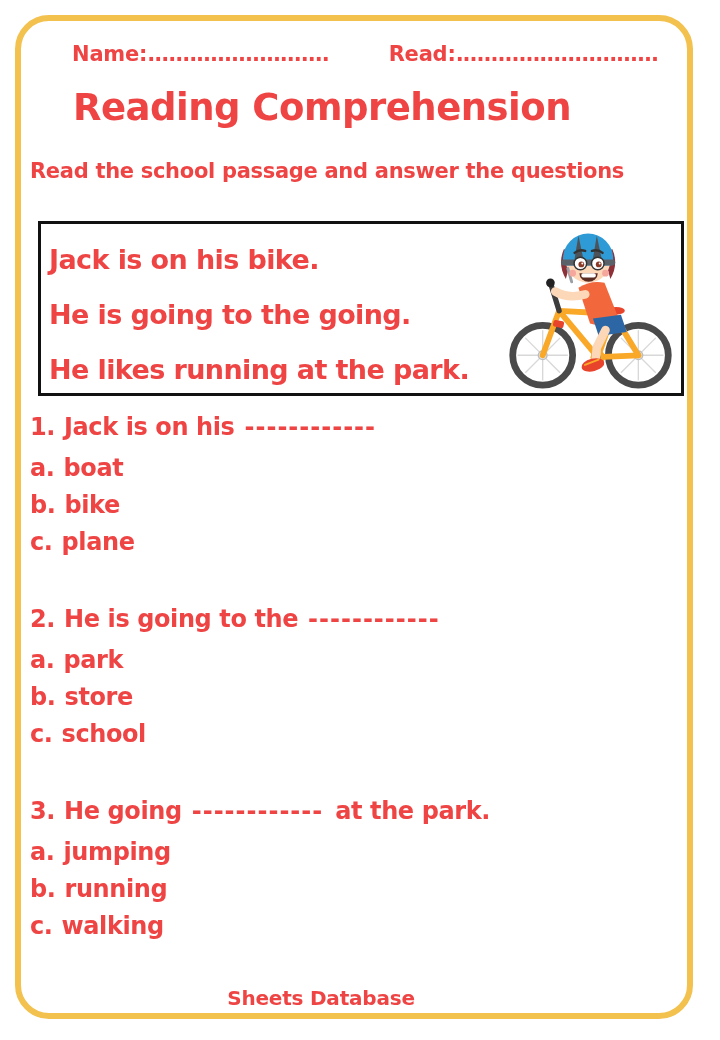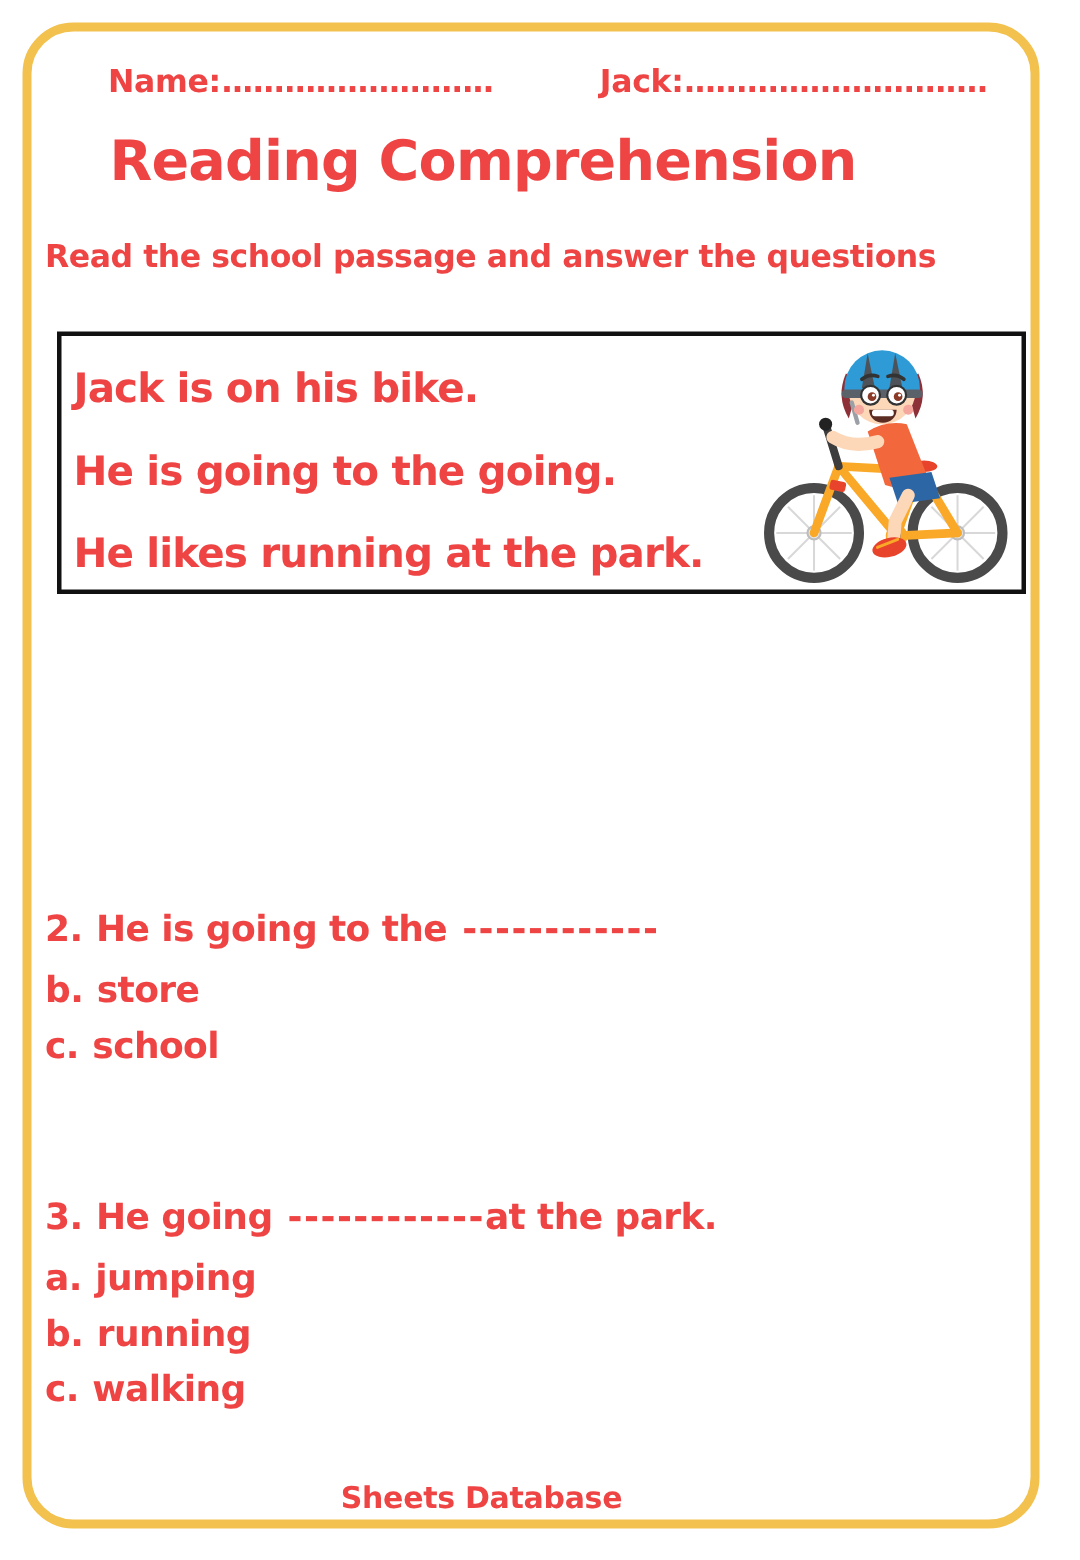--- a/index.html
+++ b/index.html
@@ -42,41 +42,41 @@
   }
   .passage-art{
     flex:0 0 178px;position:relative;
   }
   .passage-art svg{position:absolute;right:2px;bottom:1px;}
   .q-block{position:absolute;left:30px;font-size:24px;letter-spacing:-0.4px;}
   .q1{top:413px;} .q2{top:605px;} .q3{top:797px;}
   .q-line{white-space:nowrap;margin-bottom:9px;}
   .q-prefix{margin-left:9px;}
   .q-blank{margin-left:10px;letter-spacing:1px;}
-  .q-suffix{margin-left:0px;}
+  .q-suffix{margin-left:12px;}
   .option{white-space:nowrap;line-height:37px;}
   .opt-text{margin-left:9px;}
   .footer{
     position:absolute;left:0;top:986px;width:608px;text-align:center;
     font-size:20px;letter-spacing:-0.2px;margin-left:17px;
   }
 </style>
 </head>
 <body>
 
 <div class="page">
 
   <div class="border-frame"></div>
 
   <div class="header-row">
     <div class="field">
       <span>Name:</span><span class="dots">..........................</span>
     </div>
     <div class="field">
-      <span>Jack:</span><span class="dots">.............................</span>
+      <span>Read:</span><span class="dots">.............................</span>
     </div>
   </div>
 
   <div class="page-title">Reading Comprehension</div>
 
   <div class="instruction">Read the school passage and answer the questions</div>
 
   <div class="passage-box">
     <div class="passage-text">
       <div>Jack is on his bike.</div>
@@ -164,26 +164,43 @@
 
           <g transform="rotate(-14 92 150)">
             <ellipse cx="92" cy="150" rx="12" ry="6.5" fill="#E8432B"></ellipse>
             <path d="M84,148 L99,146" stroke="#F9A827" stroke-width="2" stroke-linecap="round"></path>
           </g>
         </g>
       </svg>
     </div>
   </div>
 
+  <div class="q-block q1">
+    <div class="q-line">
+      <span>1.</span><span class="q-prefix">Jack is on his</span><span class="q-blank">------------</span><span class="q-suffix"></span>
+    </div>
+    <div class="option">
+      <span>a.</span><span class="opt-text">boat</span>
+    </div>
+    <div class="option">
+      <span>b.</span><span class="opt-text">bike</span>
+    </div>
+    <div class="option">
+      <span>c.</span><span class="opt-text">plane</span>
+    </div>
+  </div>
 
   <div class="q-block q2">
     <div class="q-line">
       <span>2.</span><span class="q-prefix">He is going to the</span><span class="q-blank">------------</span><span class="q-suffix"></span>
     </div>
     <div class="option">
+      <span>a.</span><span class="opt-text">park</span>
+    </div>
+    <div class="option">
       <span>b.</span><span class="opt-text">store</span>
     </div>
     <div class="option">
       <span>c.</span><span class="opt-text">school</span>
     </div>
   </div>
 
   <div class="q-block q3">
     <div class="q-line">
       <span>3.</span><span class="q-prefix">He going</span><span class="q-blank">------------</span><span class="q-suffix">at the park.</span>

